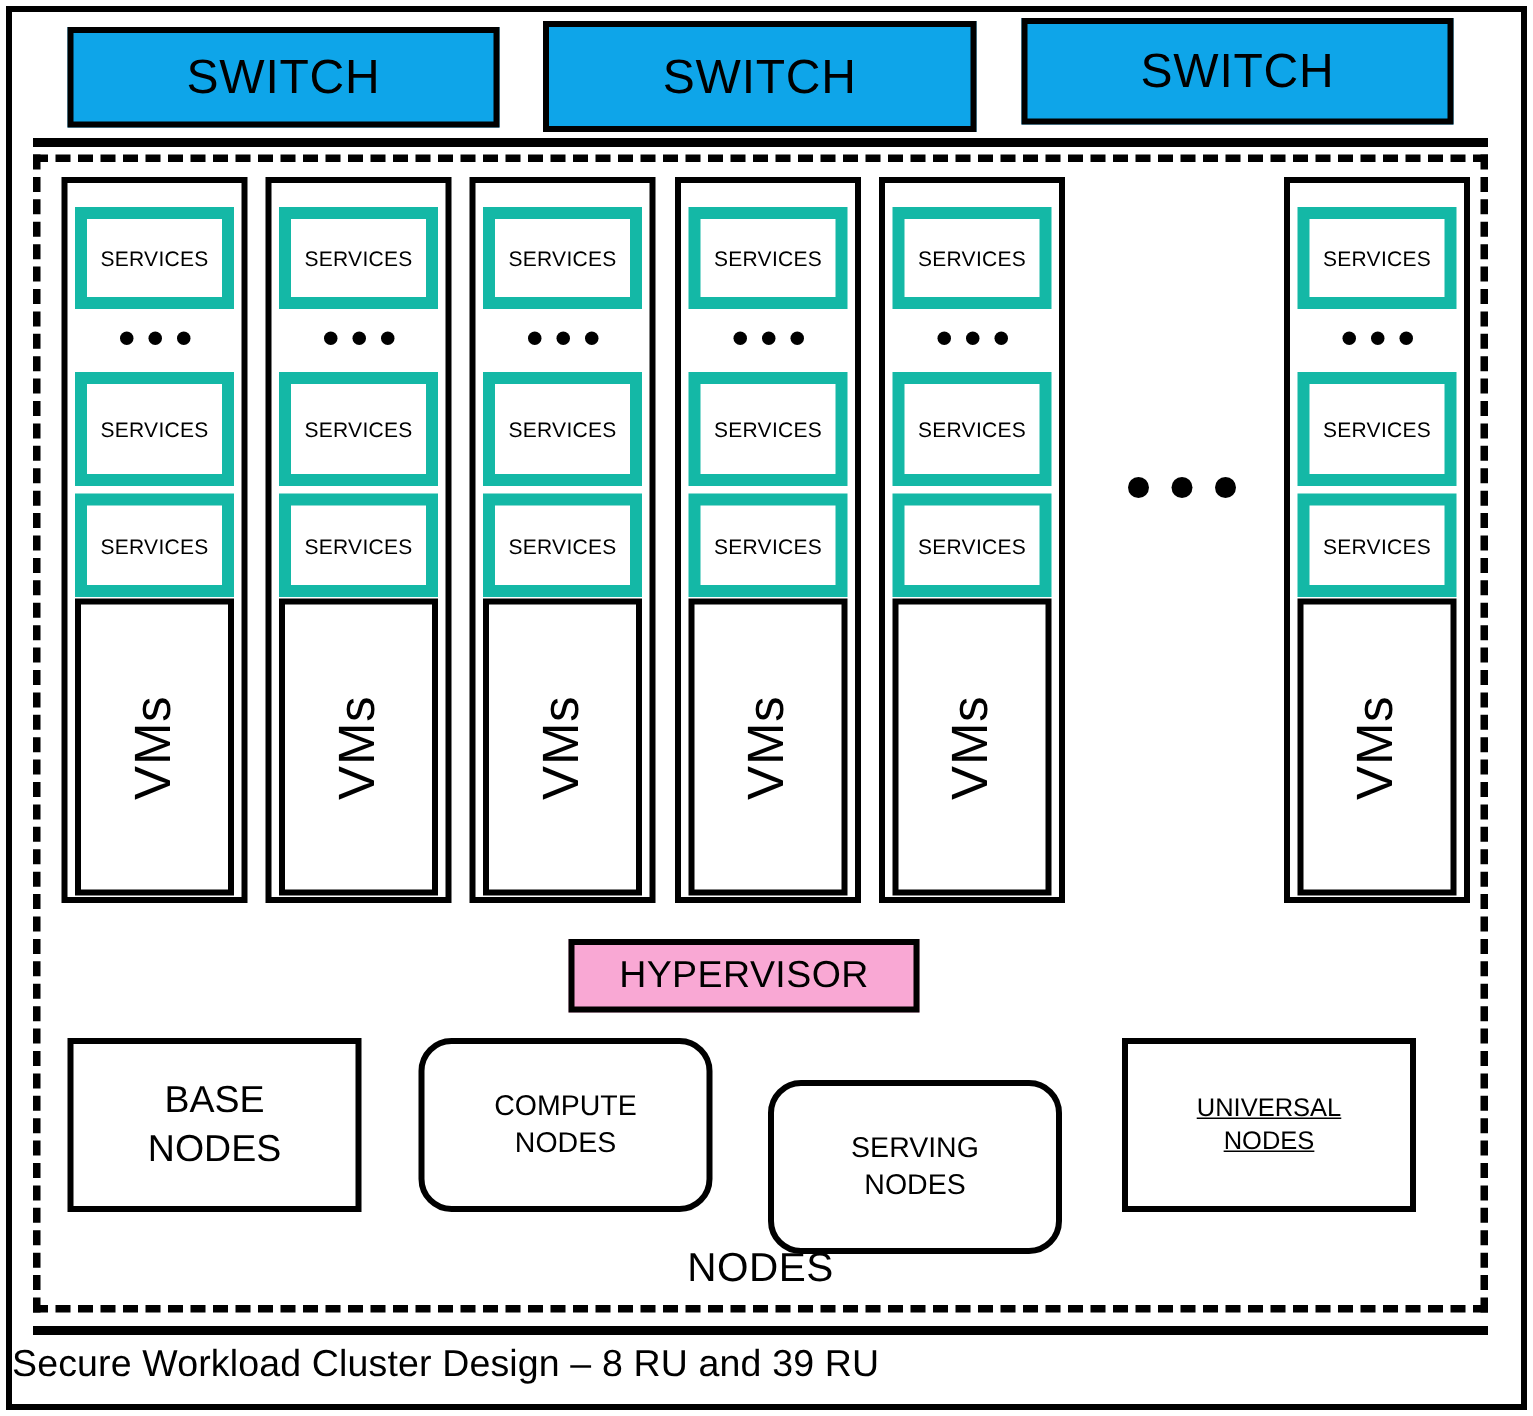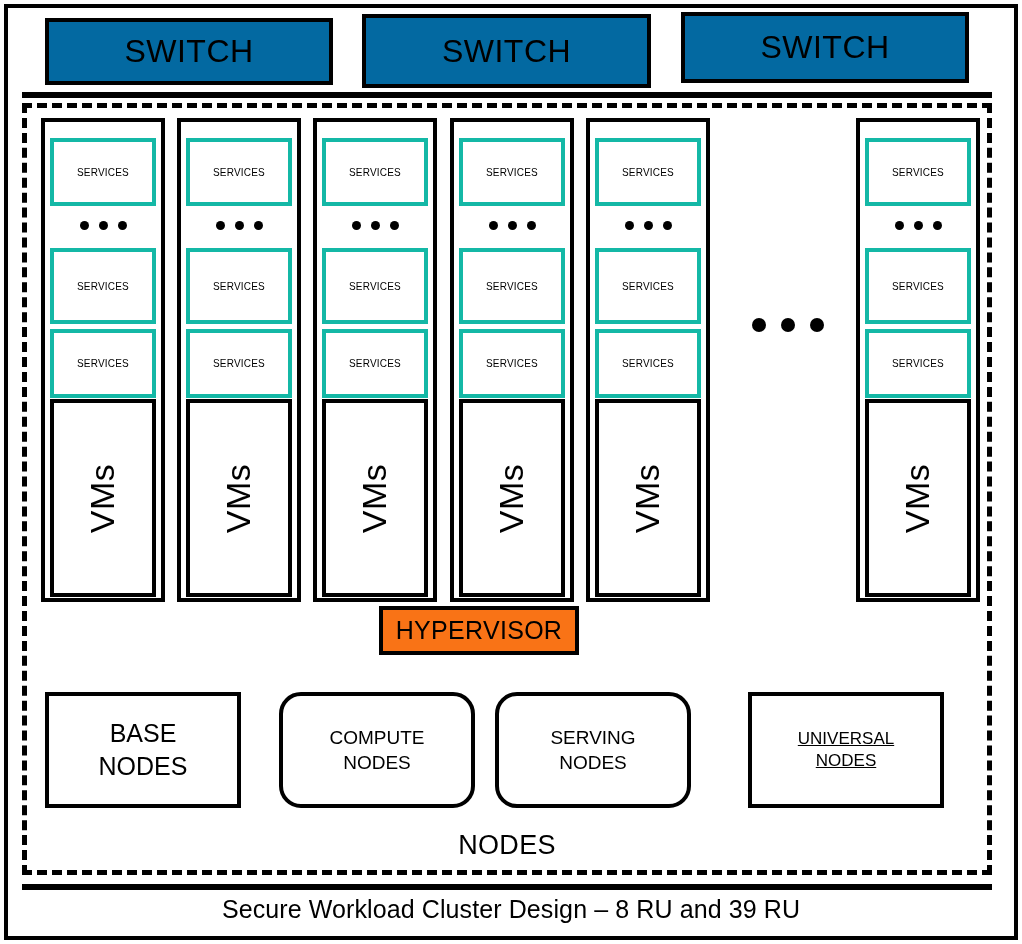--- a/index.html
+++ b/index.html
@@ -29,21 +29,21 @@
     height: 936px;
     border: 4px solid #000;
     box-sizing: border-box;
   }
 
   
   .switch-box {
     position: absolute;
     border: 4px solid #000;
     box-sizing: border-box;
-    background: #0369a1;
+    background: #0ea5e9;
     display: flex;
     align-items: center;
     justify-content: center;
     font-size: 32px;
     letter-spacing: 0.5px;
   }
 
   
   .rule {
     position: absolute;
@@ -69,27 +69,27 @@
     box-sizing: border-box;
     background: #fff;
     top: 118px;
     height: 484px;
     width: 124px;
   }
   .svc-box {
     position: absolute;
     left: 5px;
     right: 5px;
-    border: 4px solid #14b8a6;
+    border: 8px solid #14b8a6;
     box-sizing: border-box;
     background: #fff;
     display: flex;
     align-items: center;
     justify-content: center;
-    font-size: 10px;
+    font-size: 14px;
     letter-spacing: 0.2px;
   }
   .svc-1 { top: 16px;  height: 68px; }
   .svc-2 { top: 126px; height: 76px; }
   .svc-3 { top: 207px; height: 69px; }
 
   .vms-box {
     position: absolute;
     left: 5px;
     right: 5px;
@@ -145,26 +145,26 @@
     width: 14px;
     height: 14px;
     border-radius: 50%;
     background: #000;
   }
 
   
   .hypervisor-box {
     position: absolute;
     left: 379px;
-    top: 606px;
-    width: 200px;
+    top: 626px;
+    width: 234px;
     height: 49px;
     border: 4px solid #000;
     box-sizing: border-box;
-    background: #f97316;
+    background: #f9a8d4;
     display: flex;
     align-items: center;
     justify-content: center;
     font-size: 25px;
     letter-spacing: 0.3px;
   }
 
   
   .type-box {
     position: absolute;
@@ -195,21 +195,21 @@
     font-size: 27px;
     letter-spacing: 0.3px;
   }
 
   
   .caption {
     position: absolute;
     left: 8px;
     top: 895px;
     width: 1006px;
-    text-align: center;
+    text-align: left;
     font-size: 25px;
     letter-spacing: 0.1px;
   }
 </style>
 </head>
 <body>
 
 <div id="canvas">
 
   <div class="outer-frame"></div>
@@ -359,21 +359,21 @@
   </div>
 
   <div class="type-box big" style="left:45px;">
     <span>BASE</span>
     <span>NODES</span>
   </div>
   <div class="type-box mid" style="left:279px;">
     <span>COMPUTE</span>
     <span>NODES</span>
   </div>
-  <div class="type-box mid" style="left:495px;">
+  <div class="type-box mid" style="left:512px;margin-top:28px;">
     <span>SERVING</span>
     <span>NODES</span>
   </div>
   <div class="type-box small" style="left:748px;text-decoration:underline;">
     <span>UNIVERSAL</span>
     <span>NODES</span>
   </div>
 
   <div class="nodes-label">NODES</div>
 

